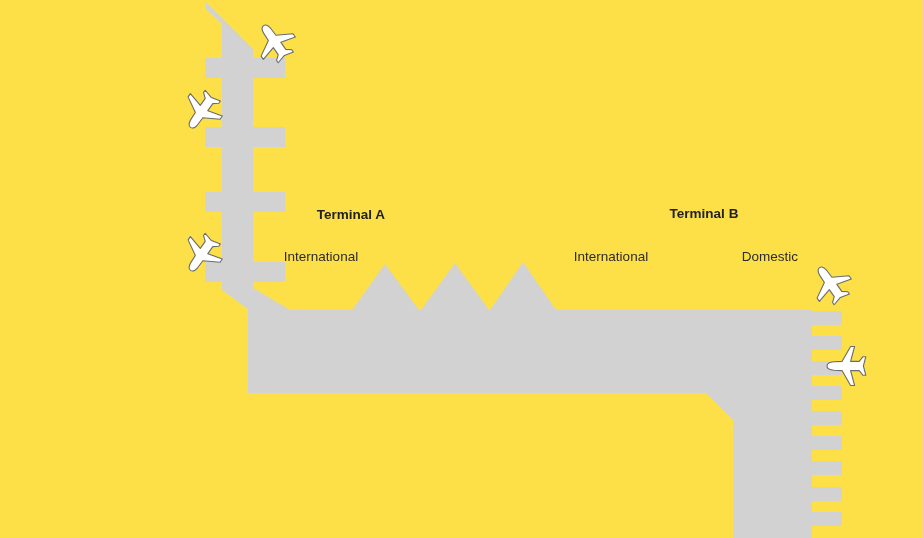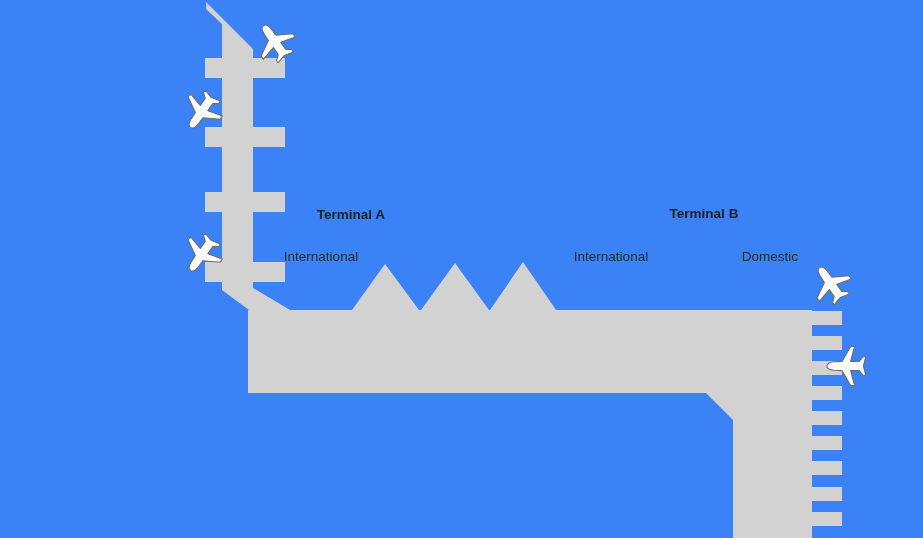--- a/index.html
+++ b/index.html
@@ -10,21 +10,21 @@
   body {
     width: 923px;
     height: 538px;
     font-family: "Liberation Sans", sans-serif;
     overflow: hidden;
   }
   #map-root {
     position: relative;
     width: 923px;
     height: 538px;
-    background: #3b82f6;
+    background: #fde047;
   }
   #map-svg {
     position: absolute;
     left: 0;
     top: 0;
     width: 923px;
     height: 538px;
     display: block;
   }
   .terminal-title {

